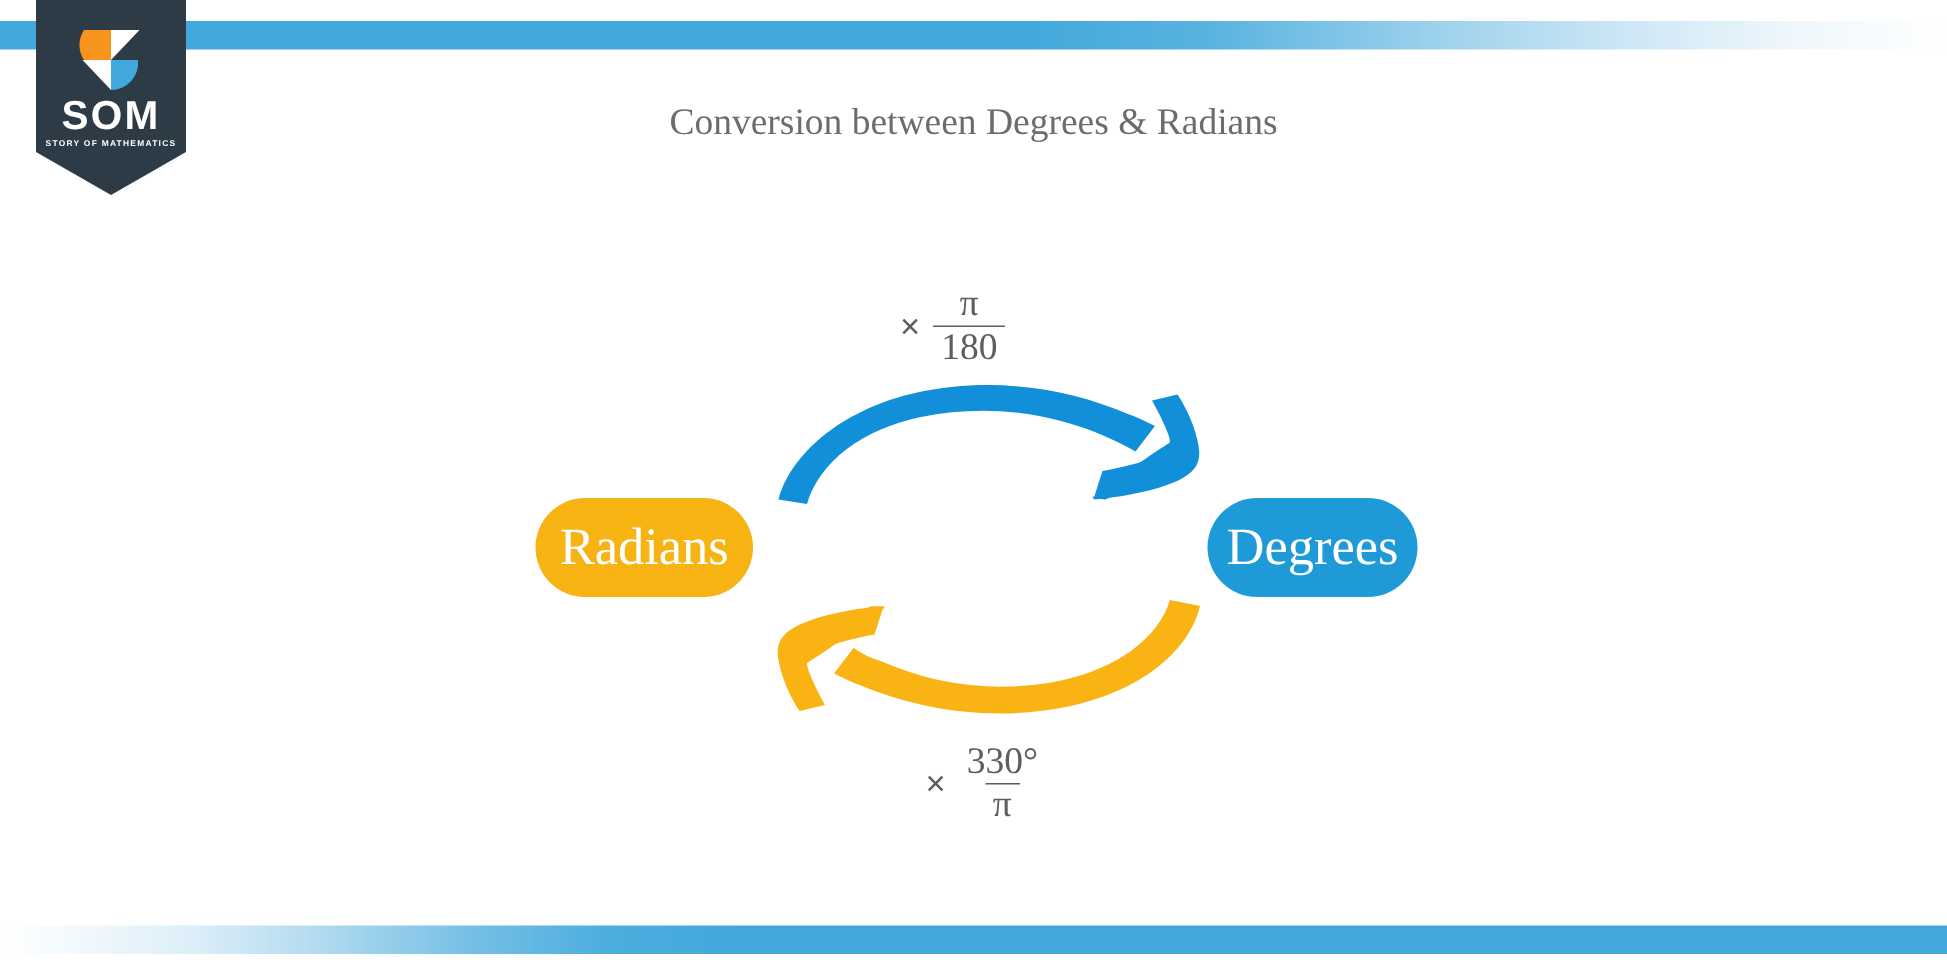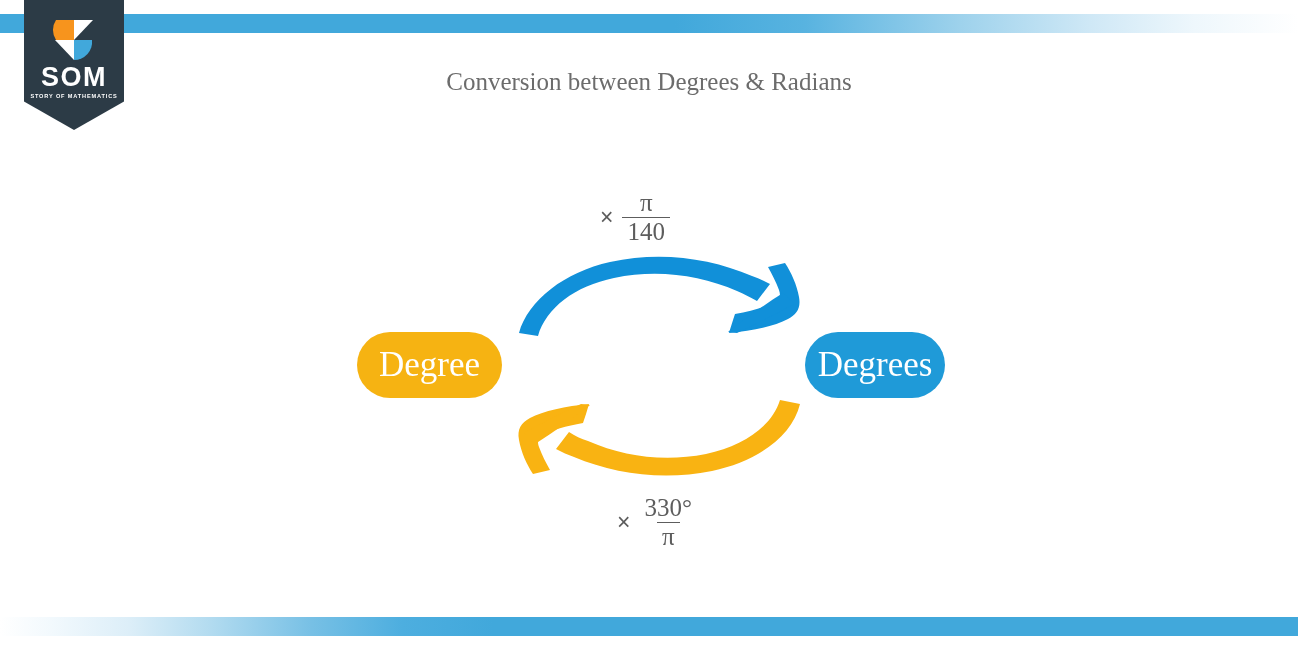--- a/index.html
+++ b/index.html
@@ -249,31 +249,31 @@
                C538,438 537,441 539,447
                C542,455 546,463 550,470 Z" fill="#f9b312"></path>
       <path d="M590,405
                C572,419 554,432 535,444
                C531,441 527,437 524,433
                C542,423 562,413 581,404 Z" fill="#f9b312"></path>
     </g>
   </svg>
 
   <div class="pill" id="pill-degree">
-    <span>Degree</span>
+    <span>Radians</span>
   </div>
   <div class="pill" id="pill-radian">
     <span>Degrees</span>
   </div>
 
   <div class="formula" id="formula-top">
     <span class="times">×</span>
     <span class="frac">
       <span class="num">π</span>
-      <span class="den">140</span>
+      <span class="den">180</span>
     </span>
   </div>
 
   <div class="formula" id="formula-bottom">
     <span class="times">×</span>
     <span class="frac">
       <span class="num">330°</span>
       <span class="den">π</span>
     </span>
   </div>

